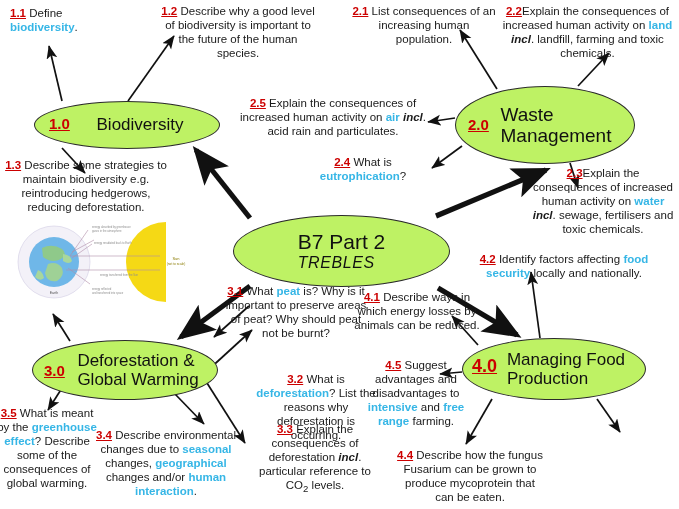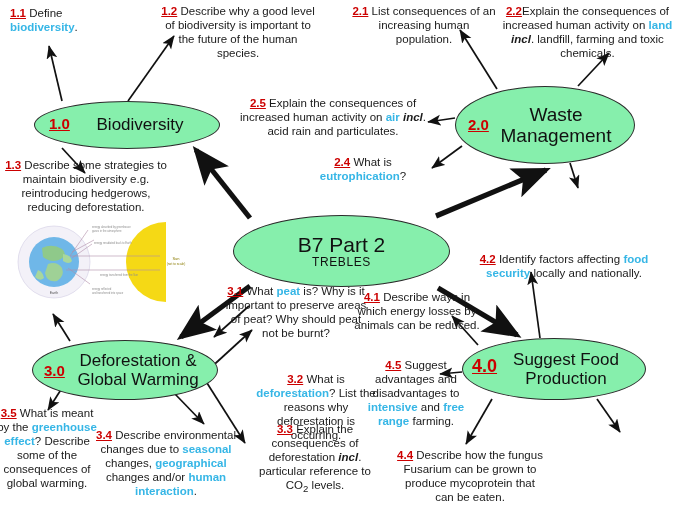--- a/index.html
+++ b/index.html
@@ -22,45 +22,45 @@
     width: 679px;
     height: 509px;
     pointer-events: none;
   }
   
   .node {
     position: absolute;
     box-sizing: border-box;
     border: 1.3px solid #2b2b2b;
     border-radius: 50%;
-    background: #86efac;
+    background: #bef264;
     display: flex;
     align-items: center;
     justify-content: center;
-    text-align: center;
+    text-align: left;
     line-height: 1.12;
     color: #111111;
   }
   .node .num {
     position: absolute;
     color: #cc0000;
     font-weight: bold;
     text-decoration: underline;
   }
   .node-title {
     display: block;
     white-space: pre-line;
   }
   #node-center {
     left: 233px; top: 215px;
     width: 217px; height: 72px;
     z-index: 4;
   }
   #node-center .node-title { font-size: 21px; }
-  #node-center .sub { display:block; font-size: 12px; letter-spacing: .6px; }
+  #node-center .sub { display:block; font-size: 16px; letter-spacing: .6px; font-style: italic; }
   #node-biodiversity {
     left: 34px; top: 101px;
     width: 186px; height: 48px;
     z-index: 4;
   }
   #node-biodiversity .node-title { font-size: 17px; padding-left: 26px; }
   #node-biodiversity .num { left: 14px; top: 14px; font-size: 15px; }
   #node-waste {
     left: 455px; top: 86px;
     width: 180px; height: 78px;
@@ -215,21 +215,21 @@
   </div>
 
   <div class="node" id="node-deforestation">
     <span class="num">3.0</span>
     <span class="node-title">Deforestation &amp;
 Global Warming</span>
   </div>
 
   <div class="node" id="node-managing">
     <span class="num">4.0</span>
-    <span class="node-title">Suggest Food
+    <span class="node-title">Managing Food
 Production</span>
   </div>
 
   <div class="tb left" style="left:10px; top:6px; width:100px;">
     <span class="n">1.1</span>
     <span>Define </span><br>
     <span class="hl">biodiversity</span><span>.</span>
   </div>
 
   <div class="tb" style="left:158px; top:4px; width:160px;">
@@ -255,20 +255,23 @@
     <span class="n">2.5</span>
     <span>Explain the consequences of increased human activity on </span><span class="hl">air</span><span> </span><span class="it">incl</span><span>. acid rain and particulates.</span>
   </div>
 
   <div class="tb" style="left:300px; top:155px; width:126px;">
     <span class="n">2.4</span>
     <span>What is </span><br>
     <span class="hl">eutrophication</span><span>?</span>
   </div>
 
+  <div class="tb" style="left:530px; top:166px; width:146px;">
+    <span class="n">2.3</span><span>Explain the consequences of increased human activity on </span><span class="hl">water</span><span> </span><span class="it">incl</span><span>. sewage, fertilisers and toxic chemicals.</span>
+  </div>
 
   <div class="tb" style="left:219px; top:282px; width:146px;">
   </div>
 
   <div class="tb" style="left:466px; top:252px; width:196px;">
     <span class="n">4.2</span>
     <span>Identify factors affecting </span><span class="hl">food security</span><span> locally and nationally.</span>
   </div>
 
   <div class="tb" style="left:222px; top:284px; width:148px;">

